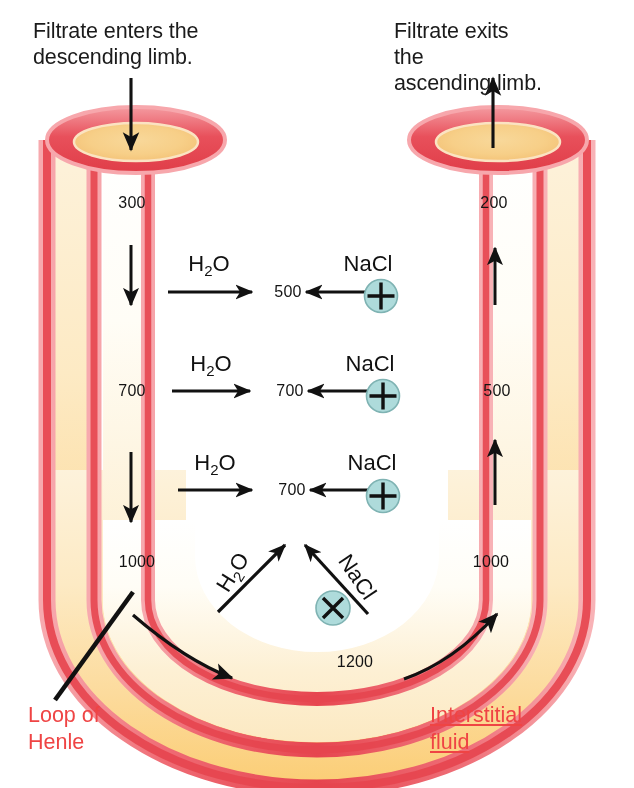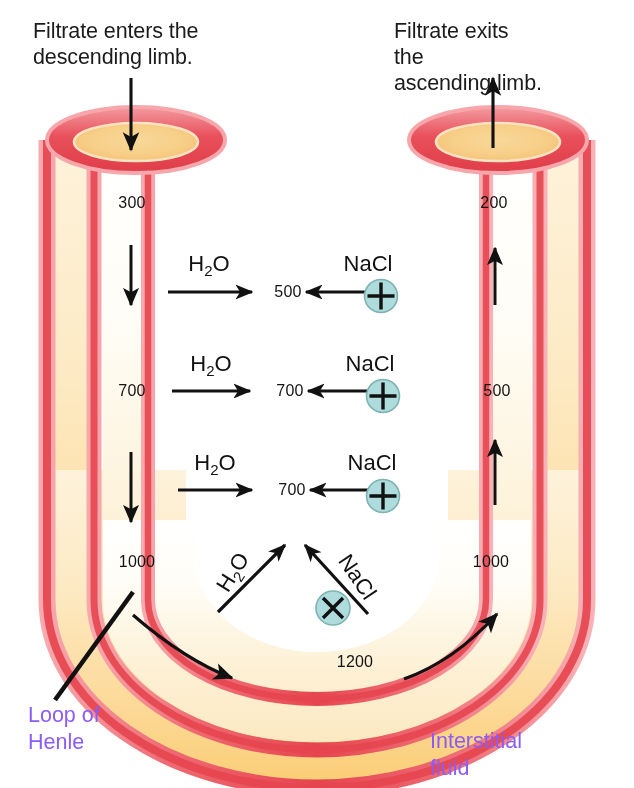--- a/index.html
+++ b/index.html
@@ -21,21 +21,21 @@
     letter-spacing:0.2px;
   }
   .solute{
     position:absolute;font-size:22px;color:#111;
     white-space:nowrap;transform:translate(-50%,-50%);
   }
   .solute sub{font-size:15px;}
   .rot{transform-origin:50% 50%;}
   .lbl{
     position:absolute;font-size:21.5px;line-height:1.24;
-    color:#8b5cf6;white-space:pre-line;
+    color:#ef4444;white-space:pre-line;
   }
 </style>
 </head>
 <body>
 
 <div id="stage">
 
   <svg id="diagram" viewBox="0 0 634 788">
     <defs>
 
@@ -215,16 +215,16 @@
   <div class="solute" style="left:368px;top:264px;">NaCl</div>
   <div class="solute" style="left:370px;top:364px;">NaCl</div>
   <div class="solute" style="left:372px;top:463px;">NaCl</div>
 
   <div class="solute rot" style="left:234px;top:573px;transform:translate(-50%,-50%) rotate(-58deg);">H<sub>2</sub>O</div>
   <div class="solute rot" style="left:357px;top:577px;transform:translate(-50%,-50%) rotate(56deg);">NaCl</div>
 
   <div class="lbl" style="left:28px;top:702px;">Loop of
 Henle</div>
 
-  <div class="lbl" style="left:430px;top:728px;">Interstitial
+  <div class="lbl" style="left:430px;top:702px;text-decoration:underline;">Interstitial
 fluid</div>
 
 </div>
 
 </body></html>

